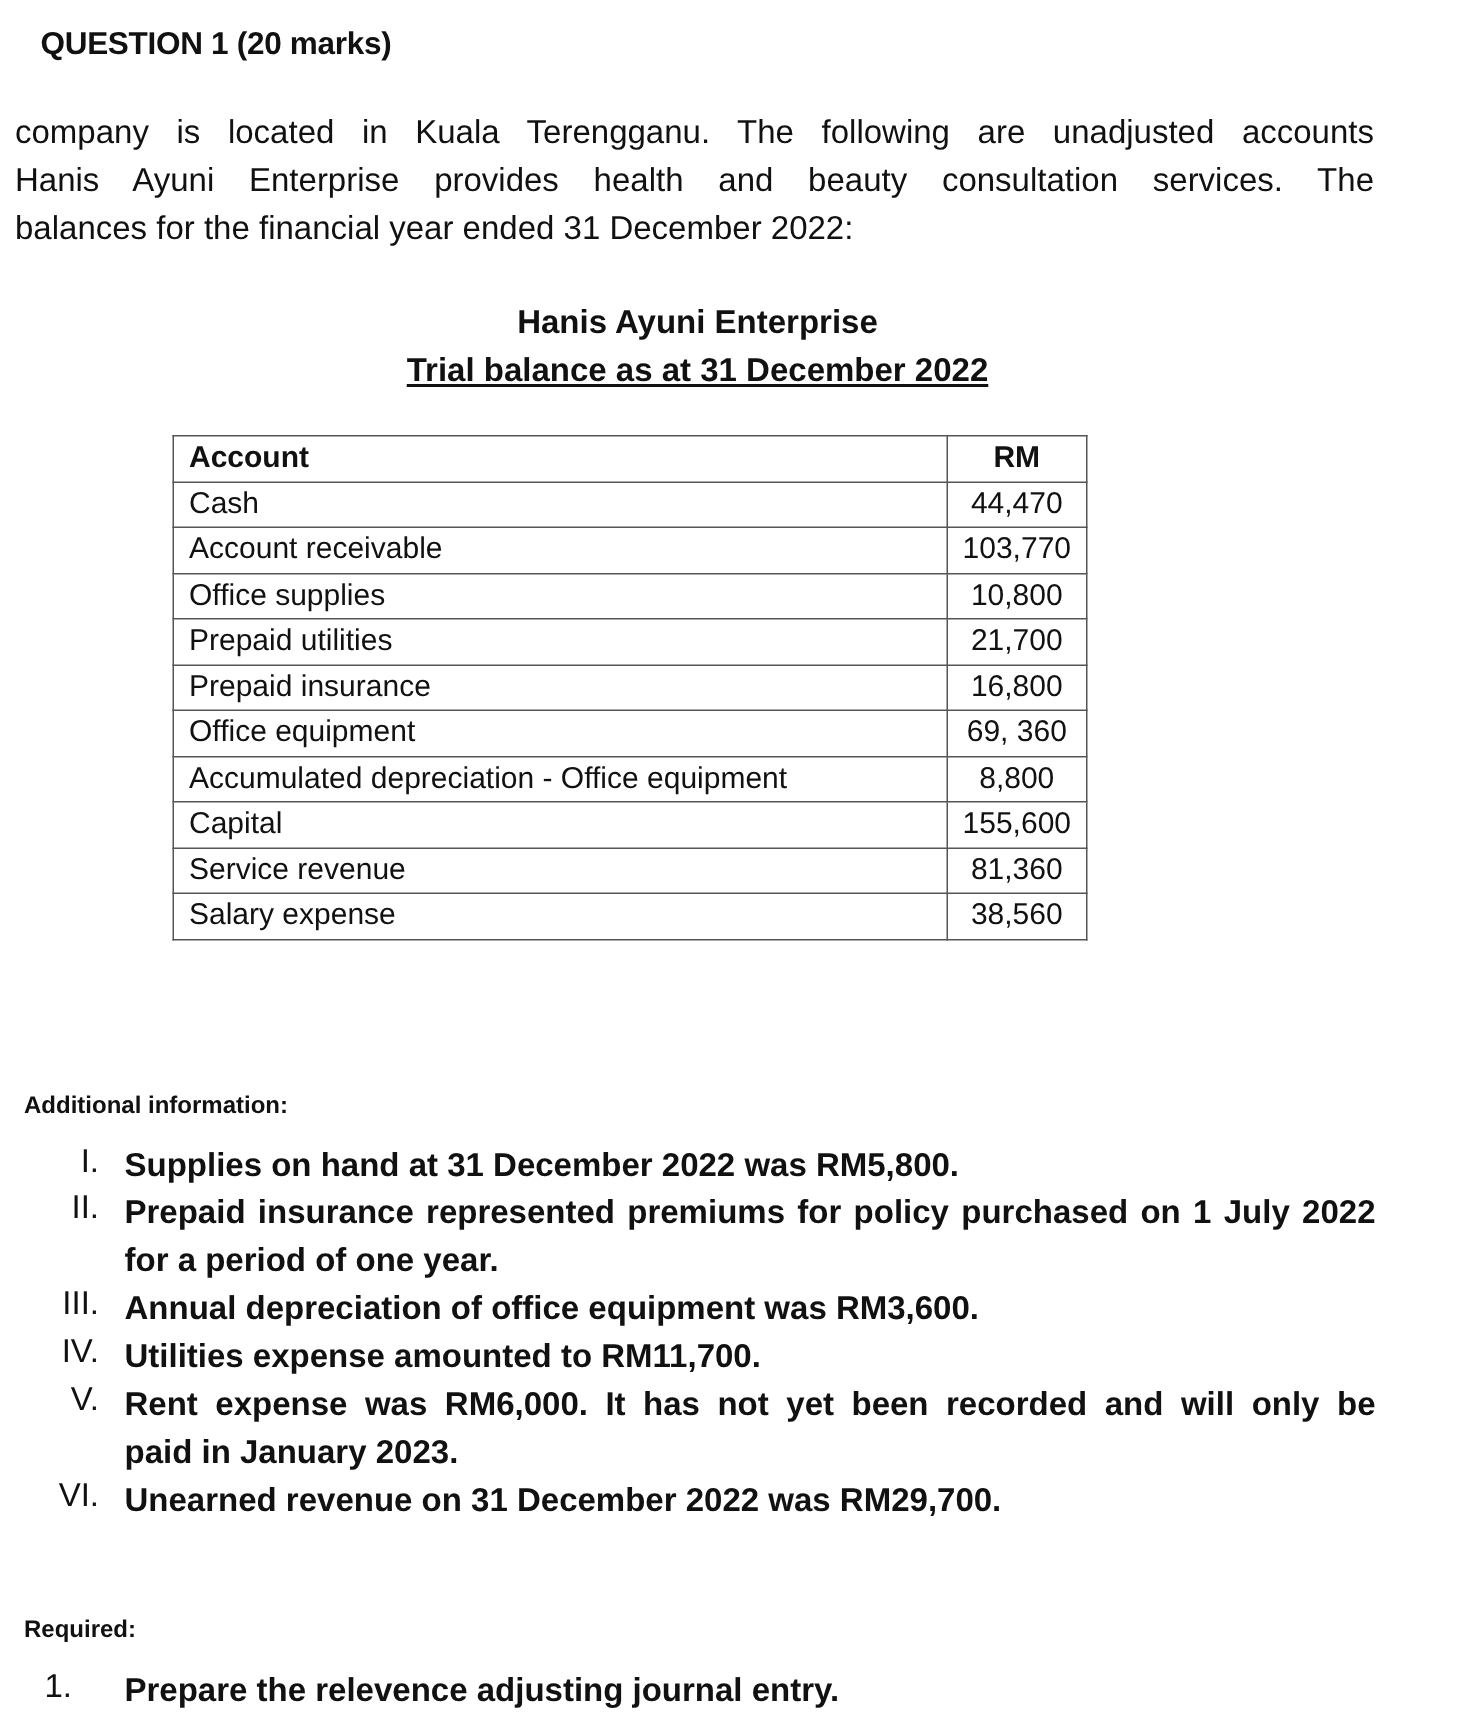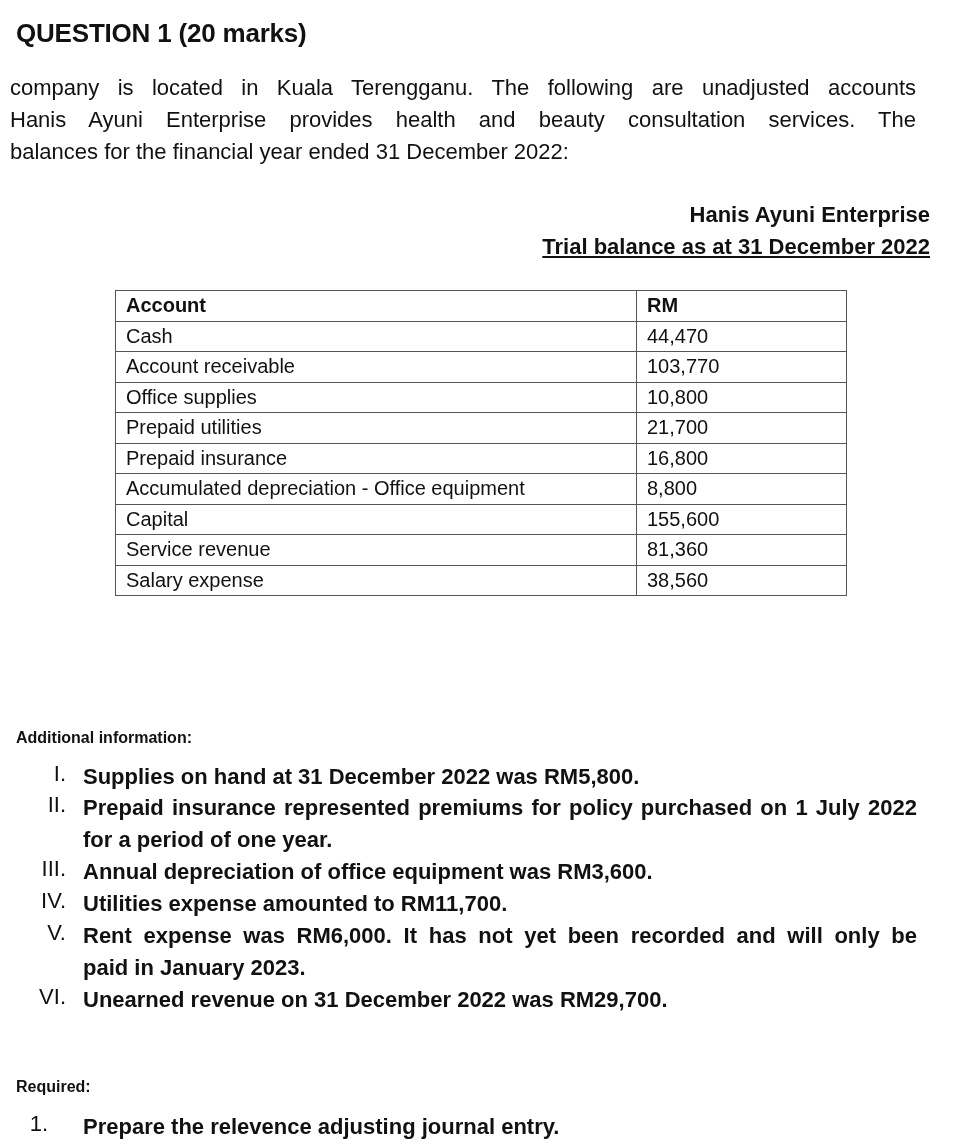--- a/index.html
+++ b/index.html
@@ -2,43 +2,43 @@
 <html><head>
   <meta charset="utf-8">
   <style>
     html, body { margin: 0; padding: 0; background: #ffffff; }
     body {
       width: 976px; height: 1147px; position: relative; overflow: hidden;
       font-family: "Liberation Sans", sans-serif; color: #111;
     }
     .abs { position: absolute; }
     .title {
-      left: 16px; top: 18px; font-size: 26px; font-weight: bold; letter-spacing: -0.2px;
+      left: 27px; top: 18px; font-size: 21px; font-weight: bold; letter-spacing: -0.2px;
     }
     .intro {
       left: 10px; top: 72px; width: 906px; font-size: 22px; line-height: 32px;
       text-align: justify;
     }
     .intro span { display: block; text-align: justify; text-align-last: justify; }
     .intro span.last { text-align-last: left; }
     .tb-head {
-      left: 0; width: 930px; text-align: right; font-size: 22px; font-weight: bold;
+      left: 0; width: 930px; text-align: center; font-size: 22px; font-weight: bold;
     }
     .tb-company { top: 202px; }
     .tb-title { top: 234px; text-decoration: underline; }
     table.tb {
-      position: absolute; left: 115px; top: 290px; width: 732px;
+      position: absolute; left: 115px; top: 290px; width: 610px;
       border-collapse: collapse; font-size: 20px;
     }
     table.tb td, table.tb th {
       border: 1.5px solid #555; padding: 0 10px; height: 29.5px; line-height: 29px;
     }
     table.tb th { font-weight: bold; }
     table.tb .col-acct { text-align: left; width: 500px; }
-    table.tb .col-rm { text-align: left; }
+    table.tb .col-rm { text-align: center; }
     .sec-head { left: 16px; font-size: 16px; font-weight: bold; }
     .add-head { top: 729px; }
     .req-head { top: 1078px; }
     .list { left: 0; width: 920px; font-size: 22px; }
     .item { position: absolute; left: 0; width: 920px; }
     .item .num { position: absolute; left: 0; width: 66px; text-align: right; }
     .item .txt { position: absolute; left: 83px; width: 834px; line-height: 32px; font-weight: bold; }
     .item .txt .ln1 { display: block; text-align: justify; text-align-last: justify; }
     .item .txt .ln2 { display: block; text-align-last: left; }
   </style>
@@ -76,20 +76,24 @@
         <td class="col-acct">Office supplies</td>
         <td class="col-rm">10,800</td>
       </tr>
     <tr>
         <td class="col-acct">Prepaid utilities</td>
         <td class="col-rm">21,700</td>
       </tr>
     <tr>
         <td class="col-acct">Prepaid insurance</td>
         <td class="col-rm">16,800</td>
+      </tr>
+    <tr>
+        <td class="col-acct">Office equipment</td>
+        <td class="col-rm">69, 360</td>
       </tr>
     <tr>
         <td class="col-acct">Accumulated depreciation - Office equipment</td>
         <td class="col-rm">8,800</td>
       </tr>
     <tr>
         <td class="col-acct">Capital</td>
         <td class="col-rm">155,600</td>
       </tr>
     <tr>

